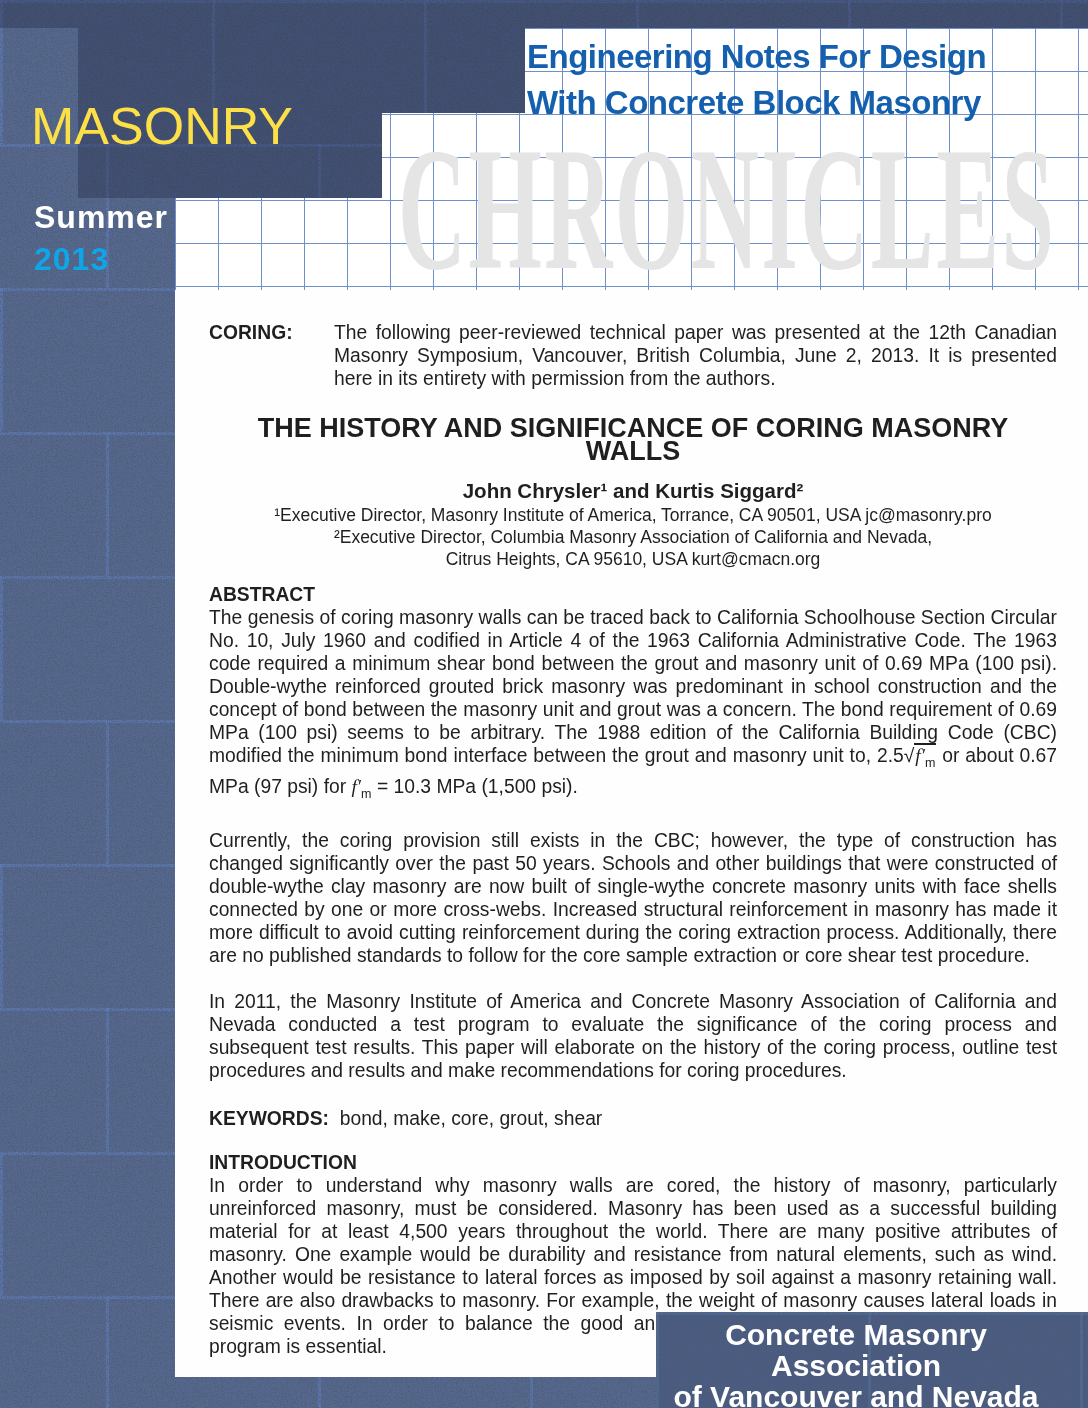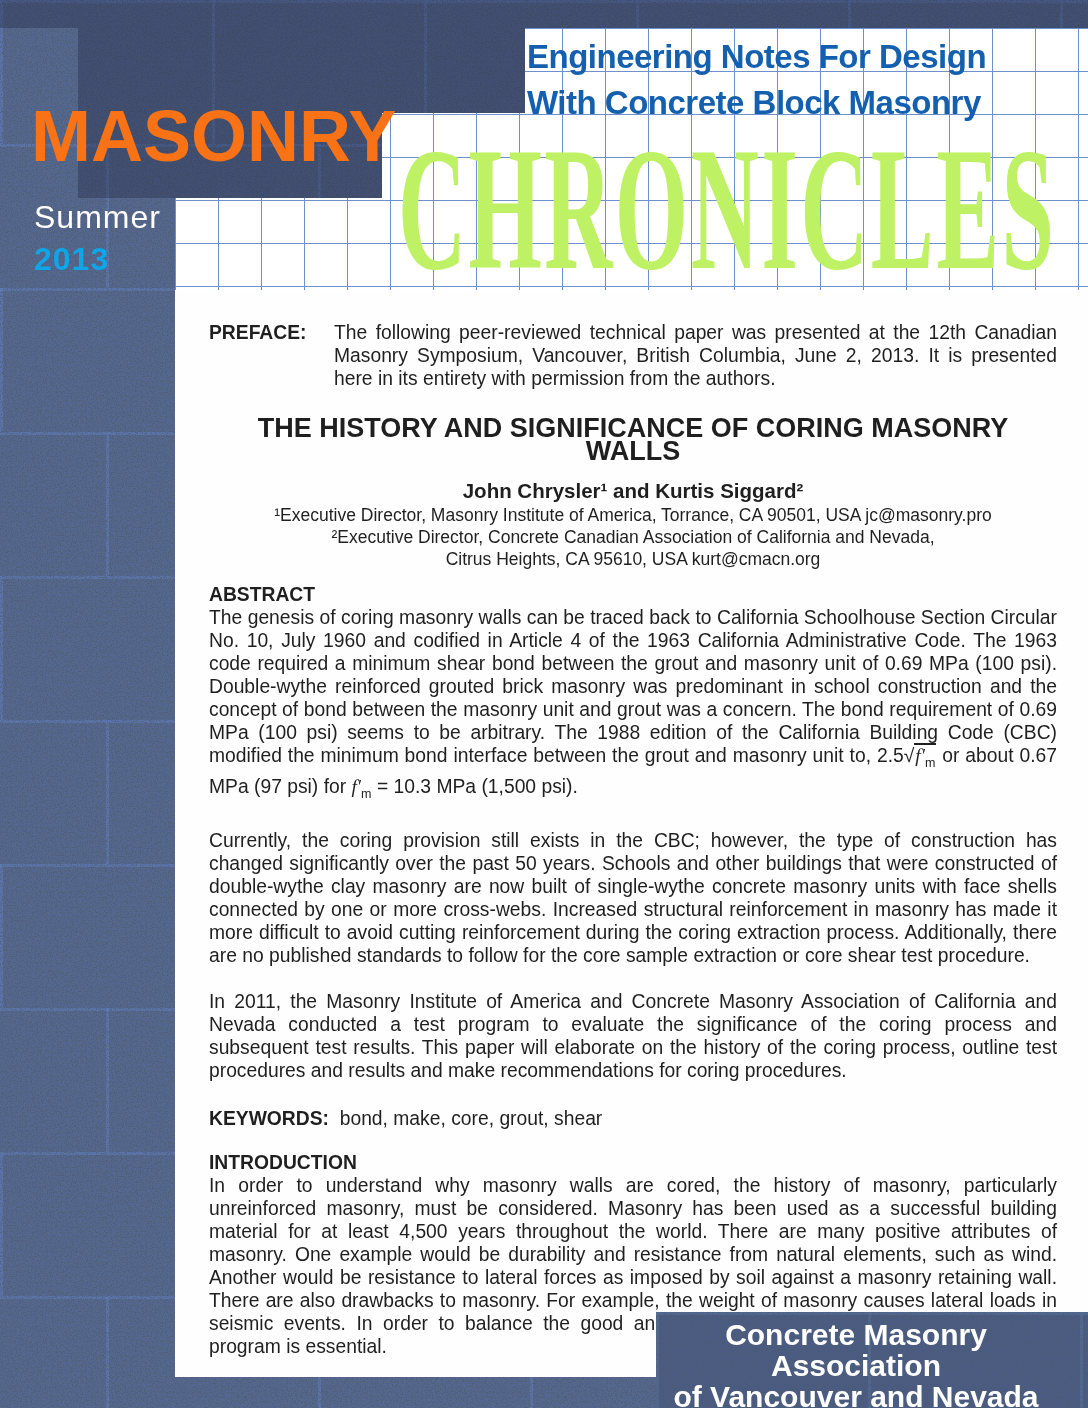--- a/index.html
+++ b/index.html
@@ -18,28 +18,28 @@
     background-image:linear-gradient(to right,#6e90cc 1px,transparent 1px),
                      linear-gradient(to bottom,#6e90cc 1px,transparent 1px);
     background-size:43px 43px;}
   #gbA{left:525px;top:28px;width:563px;height:85px;background-position:37px 0;}
   #gbB{left:382px;top:113px;width:706px;height:85px;background-position:8px 1px;}
   #gbC{left:175px;top:198px;width:913px;height:92px;background-position:0 2px;}
 
   
   #tagline{position:absolute;left:527px;top:34px;color:#1560ae;
     font-weight:bold;font-size:33px;line-height:46px;letter-spacing:-0.5px;}
-  #chronicles{position:absolute;left:398px;top:217px;height:80px;color:#bef264;}
+  #chronicles{position:absolute;left:398px;top:217px;height:80px;color:#e5e5e5;}
   #chronicles span{display:inline-block;font-family:"Liberation Serif",serif;
     font-weight:bold;font-size:80px;line-height:80px;letter-spacing:2px;
     transform:scale(1.18,2.2);transform-origin:left bottom;white-space:nowrap;}
-  #masonry-title{position:absolute;left:31px;top:100px;color:#f97316;
-    font-weight:bold;font-size:72px;line-height:1;letter-spacing:0;}
+  #masonry-title{position:absolute;left:31px;top:100px;color:#fde047;
+    font-weight:normal;font-size:52px;line-height:1;letter-spacing:0;}
   #season{position:absolute;left:34px;top:201px;color:#ffffff;
-    font-weight:normal;font-size:32px;line-height:1;letter-spacing:1px;}
+    font-weight:bold;font-size:32px;line-height:1;letter-spacing:1px;}
   #year{position:absolute;left:34px;top:243px;color:#0ea5e9;
     font-weight:bold;font-size:32px;line-height:1;letter-spacing:1px;}
 
   
   #page{position:absolute;left:175px;top:290px;width:913px;height:1087px;
     background:#fefefe;color:#1f1f1f;padding:31px 31px 0 34px;box-sizing:border-box;
     font-size:19.3px;line-height:23px;}
   #page p{margin:0;text-align:justify;}
   .preface{position:relative;padding-left:125px;margin-bottom:27px;}
   .plabel{position:absolute;left:0;top:0;font-weight:bold;}
@@ -101,30 +101,30 @@
   <div id="chronicles">
     <span>CHRONICLES</span>
   </div>
   <div id="masonry-title">MASONRY</div>
   <div id="season">Summer</div>
   <div id="year">2013</div>
 
   <div id="page">
 
     <div class="preface">
-      <span class="plabel">PREFACE:</span>
+      <span class="plabel">CORING:</span>
       <p>The following peer-reviewed technical paper was presented at the 12th Canadian Masonry Symposium, Vancouver, British Columbia, June 2, 2013. It is presented here in its entirety with permission from the authors.</p>
     </div>
 
     <p class="paper-title">THE HISTORY AND SIGNIFICANCE OF CORING MASONRY WALLS</p>
 
     <p class="authors">John Chrysler¹ and Kurtis Siggard²</p>
     <div class="affil-block">
       <p class="affil">¹Executive Director, Masonry Institute of America, Torrance, CA 90501, USA jc@masonry.pro</p>
-      <p class="affil">²Executive Director, Concrete Canadian Association of California and Nevada,</p>
+      <p class="affil">²Executive Director, Columbia Masonry Association of California and Nevada,</p>
       <p class="affil">Citrus Heights, CA 95610, USA kurt@cmacn.org</p>
     </div>
 
     <p class="sect-h">ABSTRACT</p>
     <p class="mb23"><span>The genesis of coring masonry walls can be traced back to California Schoolhouse Section Circular No. 10, July 1960 and codified in Article 4 of the 1963 California Administrative Code.  The 1963 code required a minimum shear bond between the grout and masonry unit of 0.69 MPa (100 psi).  Double-wythe reinforced grouted brick masonry was predominant in school construction and the concept of bond between the masonry unit and grout was a concern.  The bond requirement of 0.69 MPa (100 psi) seems to be arbitrary.  The 1988 edition of the California Building Code (CBC) modified the minimum bond interface between the grout and masonry unit to, 2.5</span><span><span>√</span><span class="radicand"><span class="fvar">f′</span><sub>m</sub></span></span><span> or about 0.67 MPa (97 psi) for </span><span class="fvar">f′</span><sub>m</sub><span> = 10.3 MPa (1,500 psi).</span></p>
     <p class="mb23">Currently, the coring provision still exists in the CBC; however, the type of construction has changed significantly over the past 50 years.  Schools and other buildings that were constructed of double-wythe clay masonry are now built of single-wythe concrete masonry units with face shells connected by one or more cross-webs.  Increased structural reinforcement in masonry has made it more difficult to avoid cutting reinforcement during the coring extraction process.  Additionally, there are no published standards to follow for the core sample extraction or core shear test procedure.</p>
     <p class="mb25">In 2011, the Masonry Institute of America and Concrete Masonry Association of California and Nevada conducted a test program to evaluate the significance of the coring process and subsequent test results.  This paper will elaborate on the history of the coring process, outline test procedures and results and make recommendations for coring procedures.</p>
 
     <p class="keywords"><span class="kw-label">KEYWORDS:</span>&nbsp; <span>bond, make, core, grout, shear</span></p>
 

